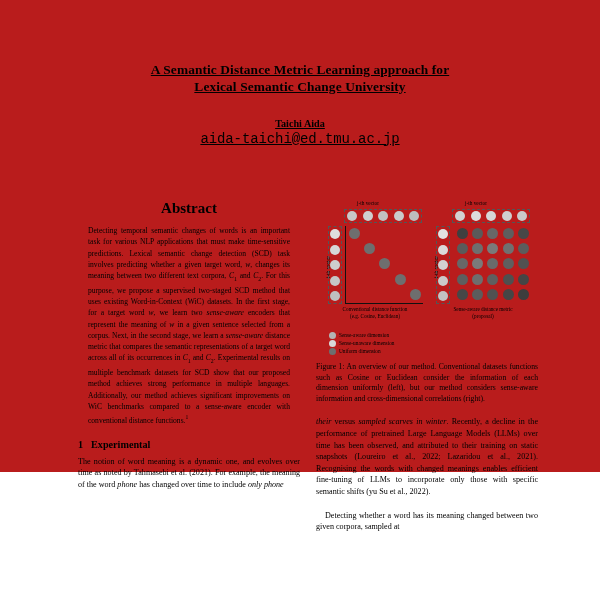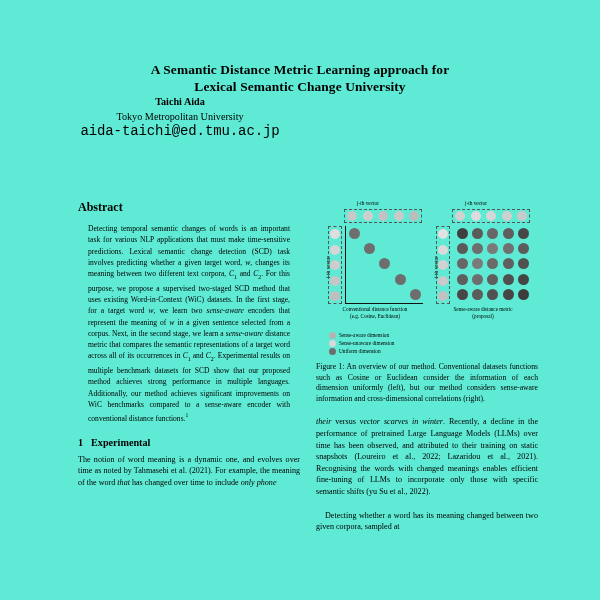--- a/index.html
+++ b/index.html
@@ -11,24 +11,25 @@
     height: 600px;
     background: #ffffff;
     font-family: "Liberation Serif", serif;
     color: #000000;
     overflow: hidden;
   }
 
   #page {
     position: relative;
     width: 600px;
-    height: 600px;
-    background: #5eead4;
+    height: 472px;
+    background: #b91c1c;
     box-sizing: border-box;
     padding: 0;
+    text-decoration: underline;
   }
 
   
   .title-block {
     padding: 62px 70px 0 70px;
     text-align: center;
   }
   .paper-title {
     font-family: "Liberation Serif", serif;
     font-weight: bold;
@@ -38,22 +39,22 @@
     margin: 0;
   }
   .paper-title .line {
     display: block;
   }
 
   
   .authors {
     display: flex;
     justify-content: center;
+    margin-top: 22px;
     padding: 0 60px;
-    flex-direction: column;
   }
   .author {
     width: 50%;
     text-align: center;
     line-height: 13.5px;
   }
   .author-name {
     font-weight: bold;
     font-size: 10.2px;
     display: block;
@@ -84,23 +85,23 @@
     box-sizing: border-box;
   }
   .col {
     width: 222px;
     flex: 0 0 222px;
     position: relative;
   }
 
   
   .section-heading-centered {
-    text-align: left;
+    text-align: center;
     font-weight: bold;
-    font-size: 12px;
+    font-size: 15px;
     margin: 0 0 8px 0;
   }
   .abstract-body {
     font-size: 7.55px;
     line-height: 11.25px;
     text-align: justify;
     margin: 0;
     padding: 0 10px;
     hyphens: manual;
   }
@@ -292,21 +293,20 @@
   <div class="title-block">
     <h1 class="paper-title">
       <span class="line">A Semantic Distance Metric Learning approach for</span>
       <span class="line">Lexical Semantic Change University</span>
     </h1>
   </div>
 
   <div class="authors">
     <div class="author">
       <span class="author-name">Taichi Aida</span>
-      <span class="author-affil">Tokyo Metropolitan University</span>
       <span class="author-email">aida-taichi@ed.tmu.ac.jp</span>
     </div>
   </div>
 
   <div class="columns">
 
     <div class="col">
 
       <div class="section-heading-centered">Abstract</div>
 
@@ -330,21 +330,21 @@
       </p>
 
       <div class="section-heading">
         <span class="num">1</span><span>Experimental</span>
       </div>
 
       <p class="body-text">
         The notion of word meaning is a dynamic one, and
         evolves over time as noted by Tahmasebi et al.
         (2021). For example, the meaning of the word
-        <em>that</em> has changed over time to include <em>only phone</em>
+        <em>phone</em> has changed over time to include <em>only phone</em>
       </p>
 
     </div>
 
     <div class="col">
 
       <div class="figure">
         <div class="fig-graphic">
 
           <div class="panel left">
@@ -474,21 +474,21 @@
               </div>
             </div>
 
         </div>
 
         <p class="fig-caption">Figure 1: An overview of our method. Conventional datasets functions such as Cosine or Euclidean consider the information of each dimension uniformly (left), but our method considers sense-aware information and cross-dimensional correlations (right).</p>
       </div>
 
       <div class="right-body">
         <p class="body-text">
-          <em>their</em> versus <em>vector scarves in winter</em>. Recently, a decline in the performance of pretrained
+          <em>their</em> versus <em>sampled scarves in winter</em>. Recently, a decline in the performance of pretrained
           Large Language Models (LLMs) over time has
           been observed, and attributed to their training on
           static snapshots (Loureiro et al., 2022; Lazaridou
           et al., 2021). Recognising the words with changed
           meanings enables efficient fine-tuning of LLMs
           to incorporate only those with specific semantic
           shifts (yu Su et al., 2022).
         </p>
         <p class="body-text">
           Detecting whether a word has its meaning

